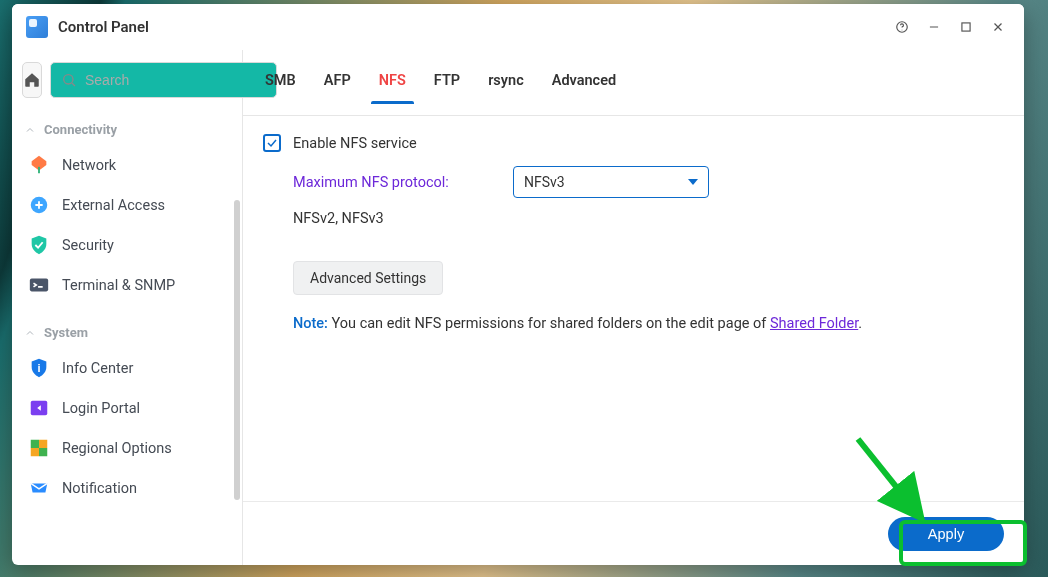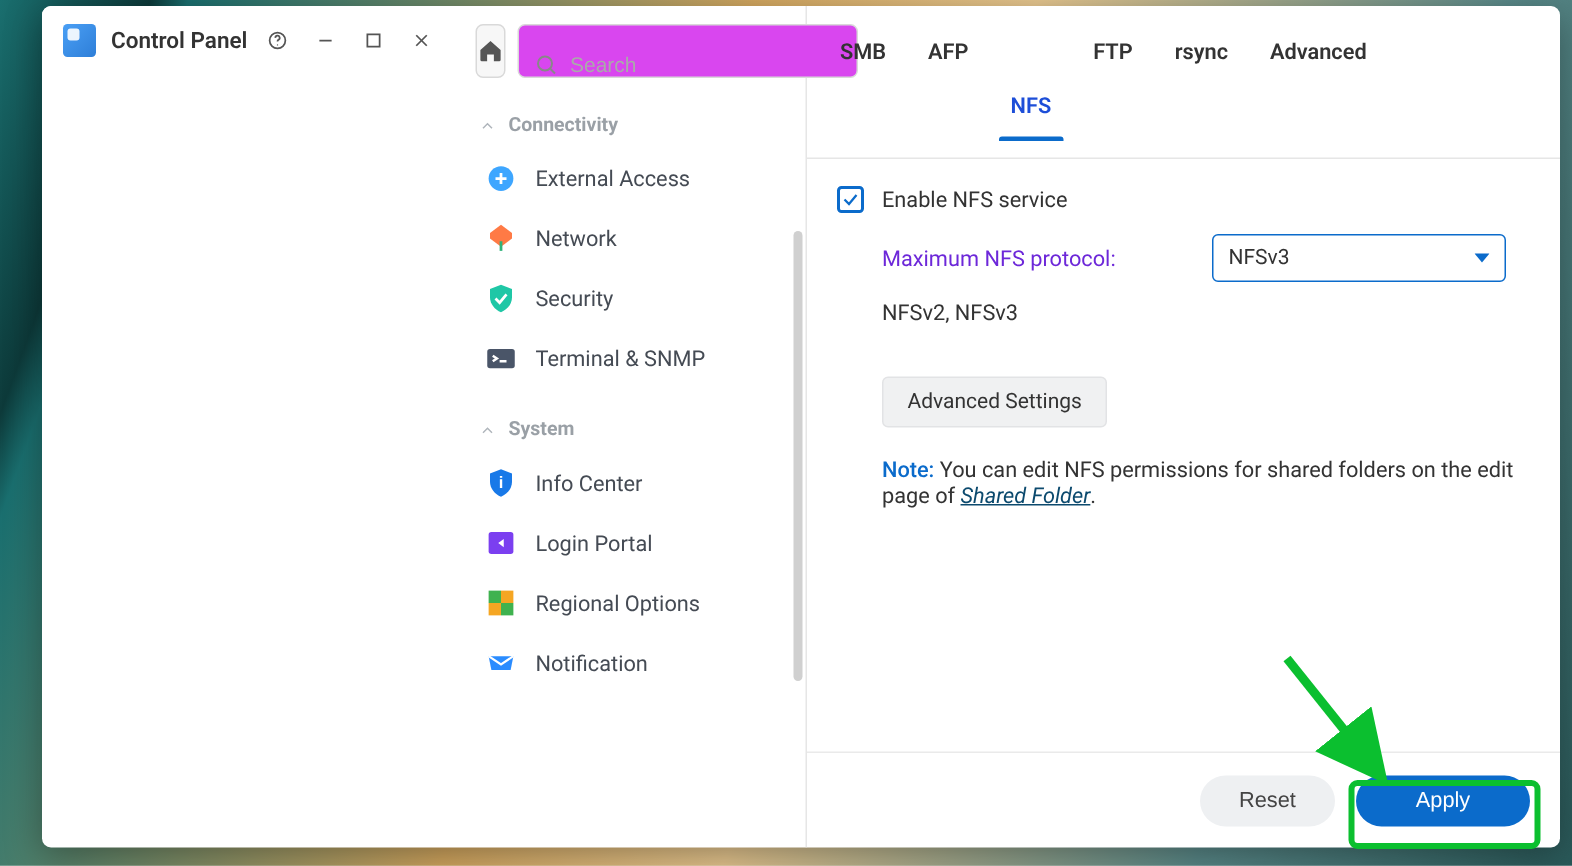--- a/index.html
+++ b/index.html
@@ -1,20 +1,20 @@
 <!DOCTYPE html>
 <html><head>
 <meta charset="utf-8">
 <style>
   * { box-sizing: border-box; margin: 0; padding: 0; }
   html, body { width: 1048px; height: 577px; font-family: -apple-system, "Segoe UI", Roboto, Helvetica, Arial, sans-serif; overflow: hidden; background: linear-gradient(110deg, #1a6f6f 0%, #0d3a3a 8%, #1a6f6f 10%, #d4a860 40%, #e8c890 55%, #5a8a8a 80%, #2a5a5a 100%); }
   .window {
-    position: absolute; top: 4px; left: 28px; width: 1012px; height: 561px;
+    position: absolute; top: 4px; left: 12px; width: 1012px; height: 561px;
     background: #fff; border-radius: 6px; box-shadow: 0 6px 24px rgba(0,0,0,0.35);
-    display: flex; flex-direction: row; overflow: hidden;
+    display: flex; flex-direction: column; overflow: hidden;
   }
   .titlebar {
     height: 46px; display: flex; align-items: center; padding: 0 14px;
     border-bottom: 0; background: #fff;
   }
   .titlebar .app-icon {
     width: 22px; height: 22px; margin-right: 10px;
     background: linear-gradient(135deg, #4a9ff5 0%, #2e7ed8 100%);
     border-radius: 3px; position: relative;
   }
@@ -30,22 +30,22 @@
     width: 231px; border-right: 1px solid #e6e6e6; display: flex; flex-direction: column;
     padding: 12px 10px 0 10px; position: relative;
   }
   .home-search { display: flex; gap: 8px; margin-bottom: 16px; }
   .home-btn {
     width: 36px; height: 36px; border: 1px solid #d9d9d9; border-radius: 5px; background: #f7f7f7;
     display: flex; align-items: center; justify-content: center; cursor: pointer;
   }
   .home-btn svg { width: 18px; height: 18px; fill: #555; }
   .search-wrap {
-    flex: 1; height: 36px; border: 1px solid #d9d9d9; border-radius: 5px; background: #d946ef;
-    display: flex; align-items: flex-end; padding: 0 10px; gap: 8px;
+    flex: 1; height: 36px; border: 1px solid #d9d9d9; border-radius: 5px; background: #14b8a6;
+    display: flex; align-items: center; padding: 0 10px; gap: 8px;
   }
   .search-wrap svg { width: 16px; height: 16px; stroke: #888; fill: none; stroke-width: 2; }
   .search-wrap input { border: none; outline: none; flex: 1; font-size: 14px; color: #333; background: transparent; }
   .search-wrap input::placeholder { color: #aaa; }
   .side-scroll { flex: 1; overflow-y: auto; padding-right: 4px; }
   .group-header {
     display: flex; align-items: center; gap: 8px; padding: 8px 4px 8px 2px; color: #9aa0a6; font-size: 13px; font-weight: 700; cursor: pointer;
   }
   .group-header svg { width: 12px; height: 12px; stroke: #b0b6bc; fill: none; stroke-width: 2; }
   .side-item {
@@ -54,21 +54,21 @@
   }
   .side-item .sicon { width: 22px; height: 22px; display: inline-flex; align-items: center; justify-content: center; }
   .sicon svg { width: 22px; height: 22px; }
   .scrollthumb { position: absolute; right: 2px; top: 150px; width: 6px; height: 300px; background: #d0d0d0; border-radius: 3px; }
 
   .main { flex: 1; display: flex; flex-direction: column; min-width: 0; }
   .tabs {
     display: flex; gap: 24px; padding: 22px 20px 12px 20px; border-bottom: 1px solid #e6e6e6; position: relative;
   }
   .tab { font-size: 14.5px; font-weight: 600; color: #333; padding: 0 2px 14px 2px; cursor: pointer; position: relative; }
-  .tab.active { color: #1d4ed8; margin-top: 36px; }
+  .tab.active { color: #ef4444; }
   .tab.active::after {
     content: ""; position: absolute; left: -6px; right: -6px; bottom: -1px; height: 3px; background: #0b6bcb; border-radius: 2px 2px 0 0;
   }
   .content { flex: 1; padding: 18px 20px 0 20px; overflow: auto; color: #333; }
   .row { display: flex; align-items: center; margin-bottom: 14px; }
   .checkbox {
     width: 18px; height: 18px; border: 2px solid #0b6bcb; border-radius: 3px; margin-right: 12px;
     display: inline-flex; align-items: center; justify-content: center; cursor: pointer;
   }
   .checkbox svg { width: 12px; height: 12px; stroke: #0b6bcb; stroke-width: 3; fill: none; }
@@ -80,21 +80,21 @@
     display: flex; align-items: center; justify-content: space-between; padding: 0 10px; cursor: pointer; color: #333; font-size: 14px;
   }
   .select svg { width: 10px; height: 10px; fill: #0b6bcb; }
   .static-val { font-size: 14.5px; color: #333; }
   .adv-btn {
     display: inline-flex; align-items: center; height: 34px; padding: 0 16px; background: #f0f1f2; border: 1px solid #e2e3e5; border-radius: 4px;
     font-size: 14px; color: #333; cursor: pointer; margin-top: 22px; margin-bottom: 20px;
   }
   .note { font-size: 14.5px; color: #333; }
   .note .note-label { color: #0b6bcb; font-weight: 500; }
-  .note a { color: #0c4a6e; text-decoration: underline; cursor: pointer; font-style: italic; }
+  .note a { color: #6d28d9; text-decoration: underline; cursor: pointer; }
 
   .footer {
     height: 64px; border-top: 1px solid #eaeaea; display: flex; align-items: center; justify-content: flex-end; gap: 14px; padding: 0 20px;
   }
   .btn {
     height: 34px; min-width: 90px; padding: 0 22px; border-radius: 17px; font-size: 14.5px; font-weight: 500; cursor: pointer;
     display: inline-flex; align-items: center; justify-content: center; border: none;
   }
   .btn-reset { background: #eef0f2; color: #444; }
   .btn-apply { background: #0b6bcb; color: #fff; min-width: 116px; }
@@ -161,34 +161,34 @@
 
         <div class="group-header">
           <svg viewBox="0 0 24 24">
               <polyline points="6 15 12 9 18 15"></polyline>
             </svg>
           <span>Connectivity</span>
         </div>
         <div class="side-item">
           <span class="sicon">
               <svg viewBox="0 0 24 24">
+                <path d="M12 2 4 8v4l8 6 8-6V8z" fill="#ff7a45"></path>
+                <rect x="11" y="14" width="2" height="7" fill="#2fb37a"></rect>
+              </svg>
+            </span>
+          <span>Network</span>
+        </div>
+        <div class="side-item">
+          <span class="sicon">
+              <svg viewBox="0 0 24 24">
                 <circle cx="12" cy="12" r="9" fill="#3ea6ff"></circle>
                 <path d="M8 12h8M12 8v8" stroke="#fff" stroke-width="2"></path>
               </svg>
             </span>
           <span>External Access</span>
-        </div>
-        <div class="side-item">
-          <span class="sicon">
-              <svg viewBox="0 0 24 24">
-                <path d="M12 2 4 8v4l8 6 8-6V8z" fill="#ff7a45"></path>
-                <rect x="11" y="14" width="2" height="7" fill="#2fb37a"></rect>
-              </svg>
-            </span>
-          <span>Network</span>
         </div>
         <div class="side-item">
           <span class="sicon">
               <svg viewBox="0 0 24 24">
                 <path d="M12 2 4 5v6c0 5 3.5 9 8 11 4.5-2 8-6 8-11V5z" fill="#1fc7a6"></path>
                 <path d="M8 12l3 3 5-6" stroke="#fff" stroke-width="2" fill="none"></path>
               </svg>
             </span>
           <span>Security</span>
         </div>
@@ -288,21 +288,20 @@
             <span>Advanced Settings</span>
           </div>
 
           <div class="note">
             <span class="note-label">Note:</span><span> You can edit NFS permissions for shared folders on the edit page of </span><a>Shared Folder</a><span>.</span>
           </div>
         </div>
       </div>
 
       <div class="footer">
-        <button class="btn btn-reset">Reset</button>
         <button class="btn btn-apply">Apply</button>
       </div>
     </div>
   </div>
 </div>
 
 <div class="annotation-box" style="left:899px; top:520px; width:128px; height:46px;"></div>
 <svg class="annotation-arrow" style="left:848px; top:434px; width:100px; height:100px;" viewBox="0 0 100 100">
   <defs>
     <marker id="ah" markerWidth="8" markerHeight="8" refX="6" refY="4" orient="auto">

